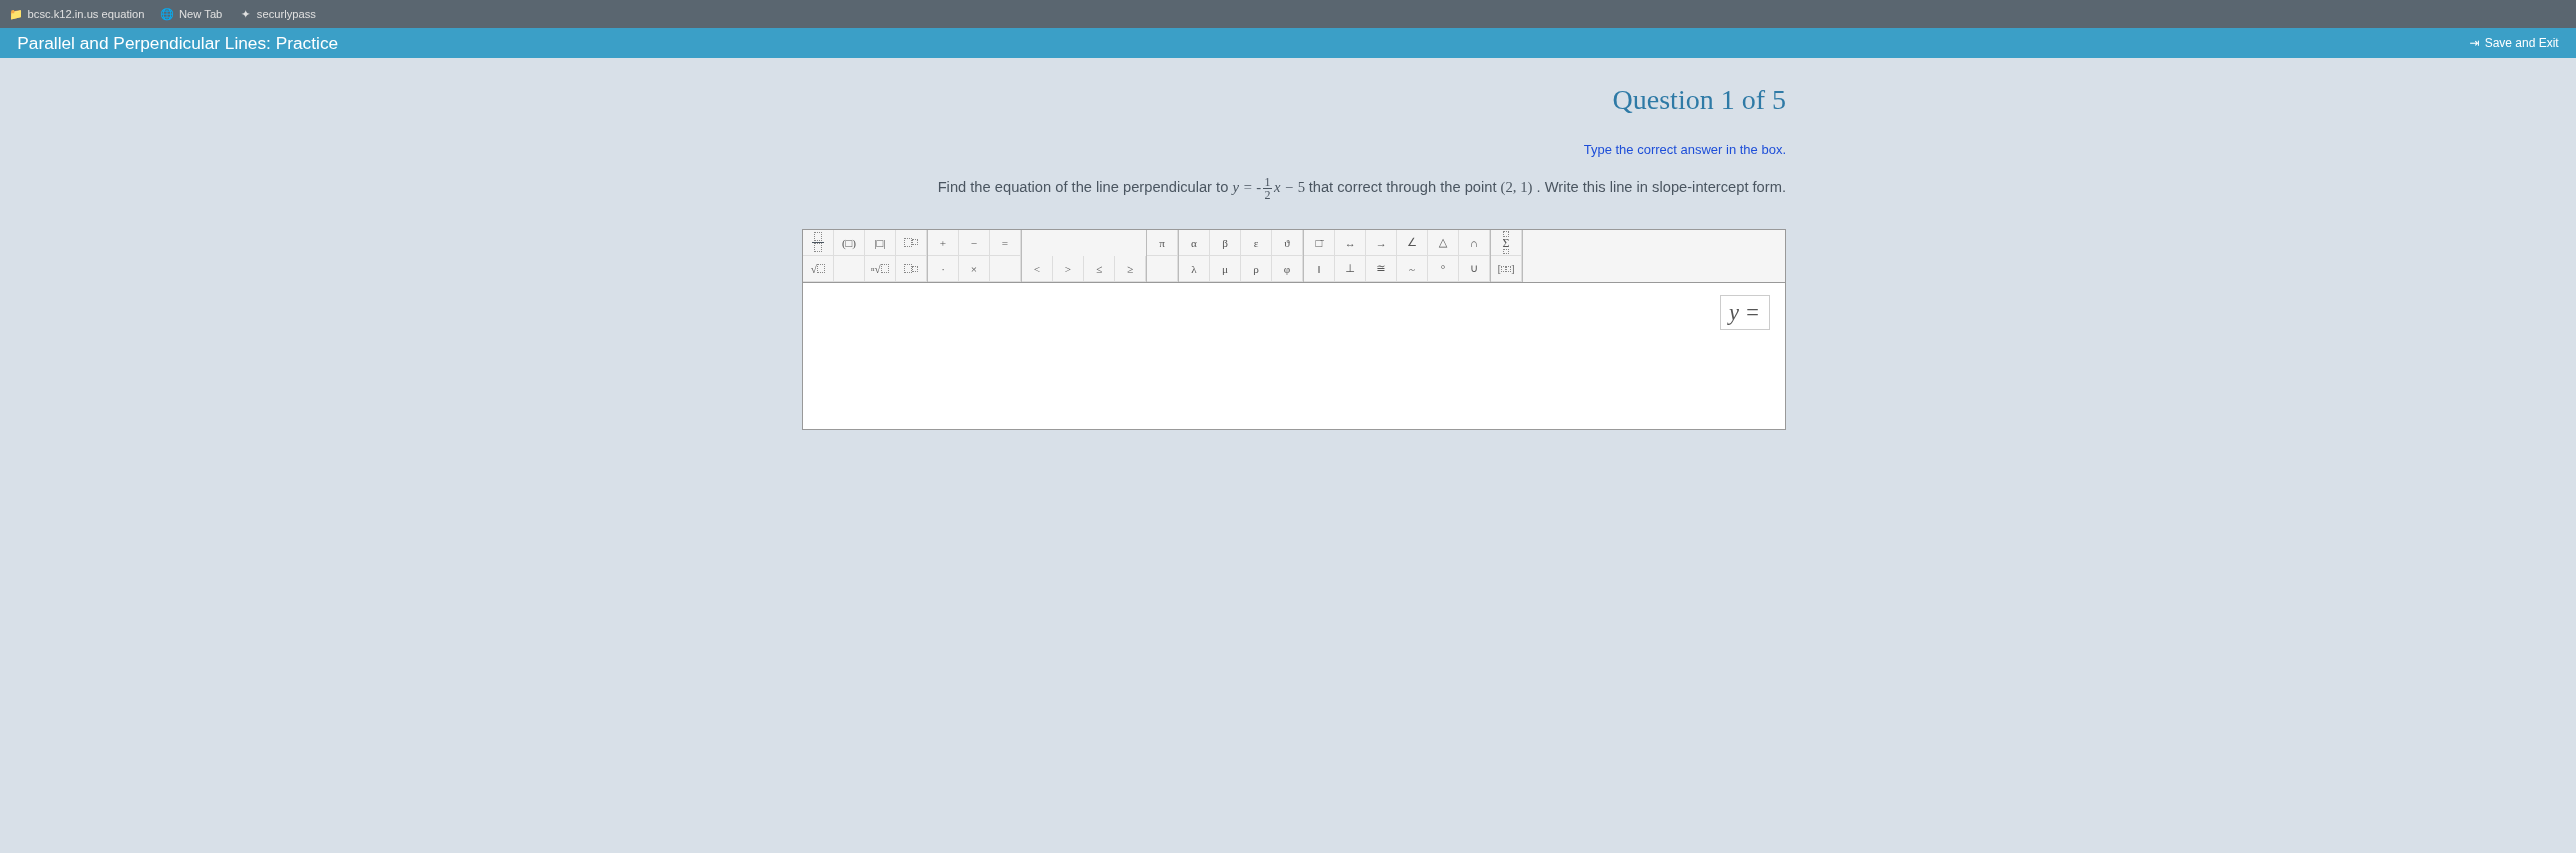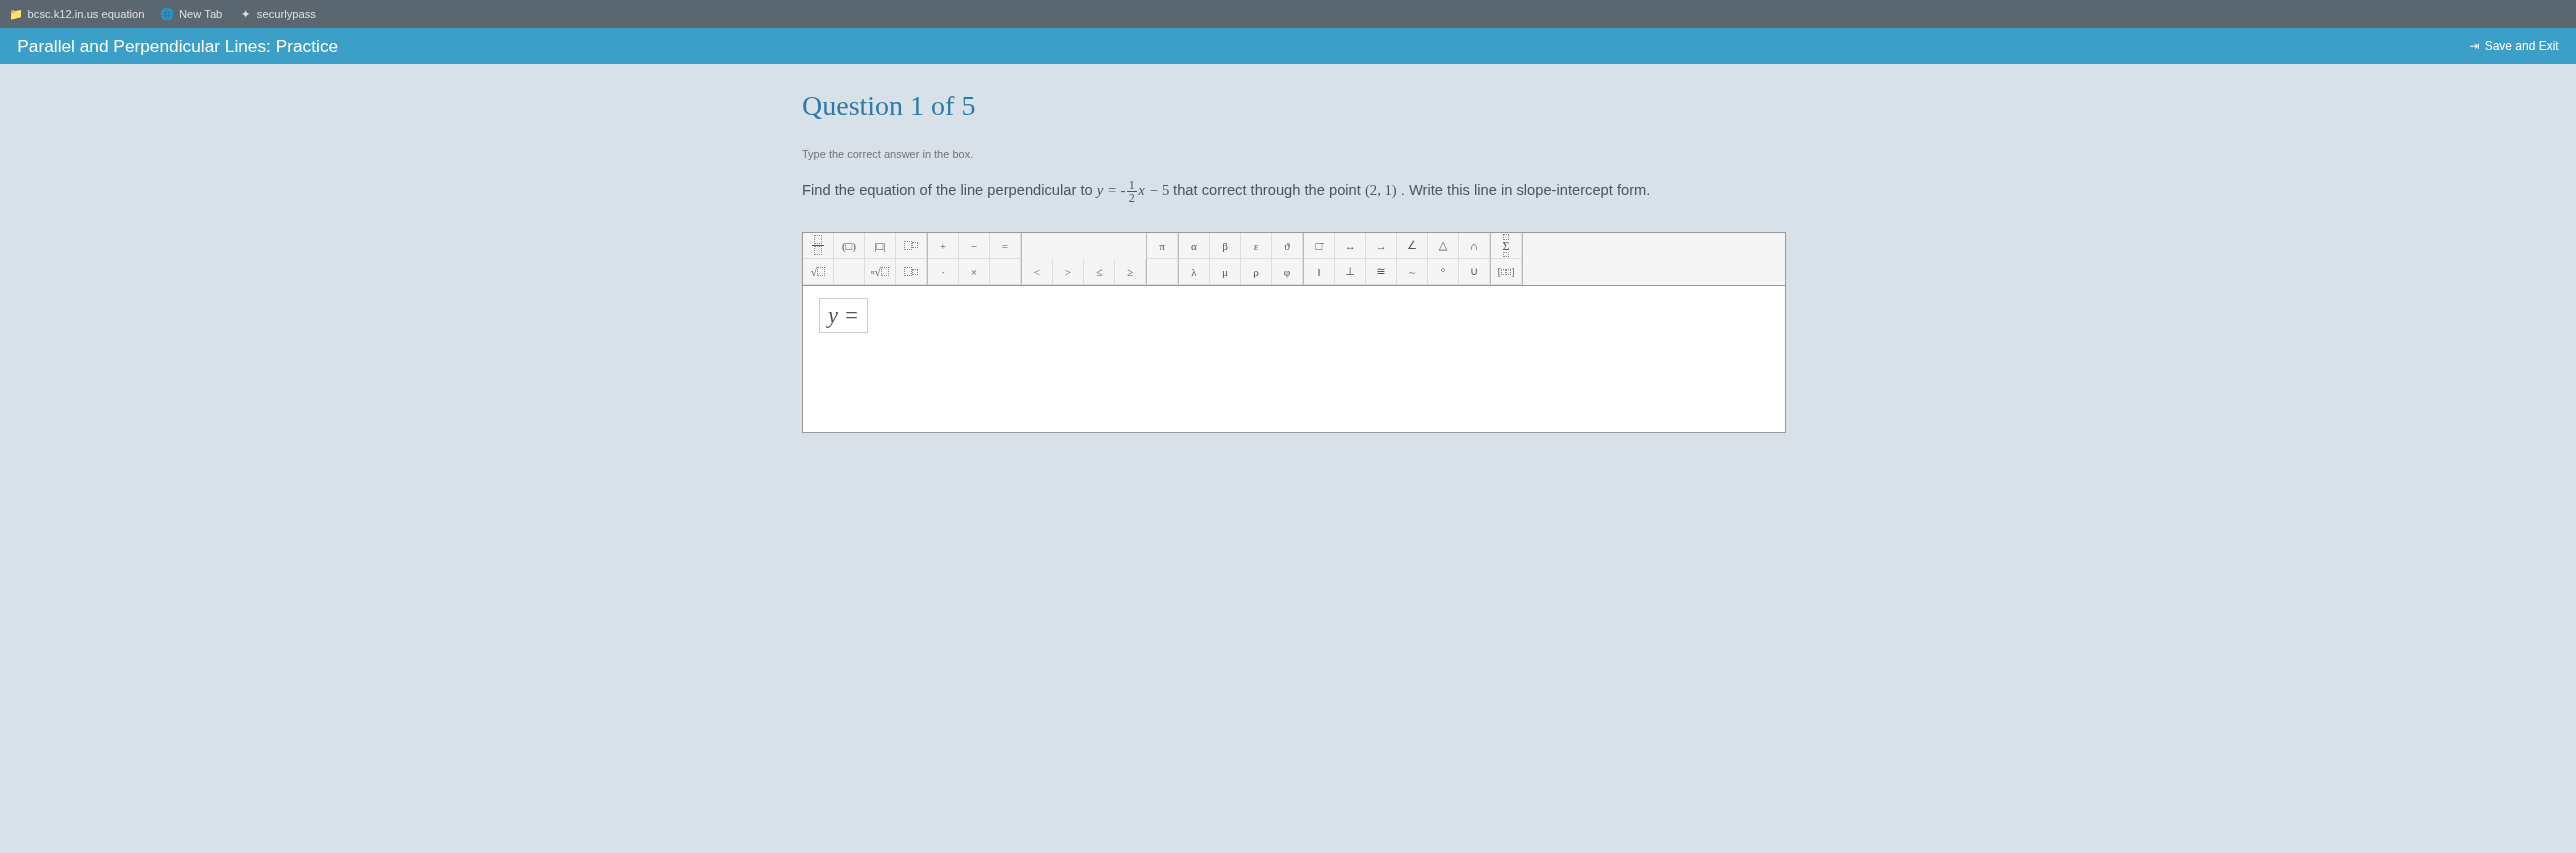--- a/index.html
+++ b/index.html
@@ -27,21 +27,21 @@
     }
     .bookmark-icon {
       width: 12px;
       height: 12px;
       display: inline-flex;
       align-items: center;
       justify-content: center;
     }
     .title-bar {
       background: #3b9fc7;
-      height: 36px;
+      height: 30px;
       display: flex;
       align-items: center;
       justify-content: space-between;
       padding: 0 17.3px;
       color: #fff;
     }
     .title-bar-left {
       font-size: 17.3px;
       font-weight: 500;
     }
@@ -49,35 +49,36 @@
       font-size: 12px;
       display: flex;
       align-items: center;
       gap: 5.2px;
       cursor: pointer;
     }
     .content-area {
       padding: 26px 0 0 12px;
       display: flex;
       justify-content: center;
+      text-align: right;
     }
     .question-container {
       width: 984px;
       max-width: 75%;
     }
     .question-heading {
       color: #2e7aa6;
       font-size: 28px;
       font-weight: 400;
       margin-bottom: 26px;
       font-family: Georgia, serif;
     }
     .instruction {
-      color: #737373;
-      font-size: 11px;
+      color: #1d4ed8;
+      font-size: 13px;
       margin-bottom: 19px;
     }
     .problem-text {
       color: #4a5560;
       font-size: 14.7px;
       line-height: 1.6;
       margin-bottom: 28px;
     }
     .problem-text .math {
       font-family: 'Times New Roman', serif;

